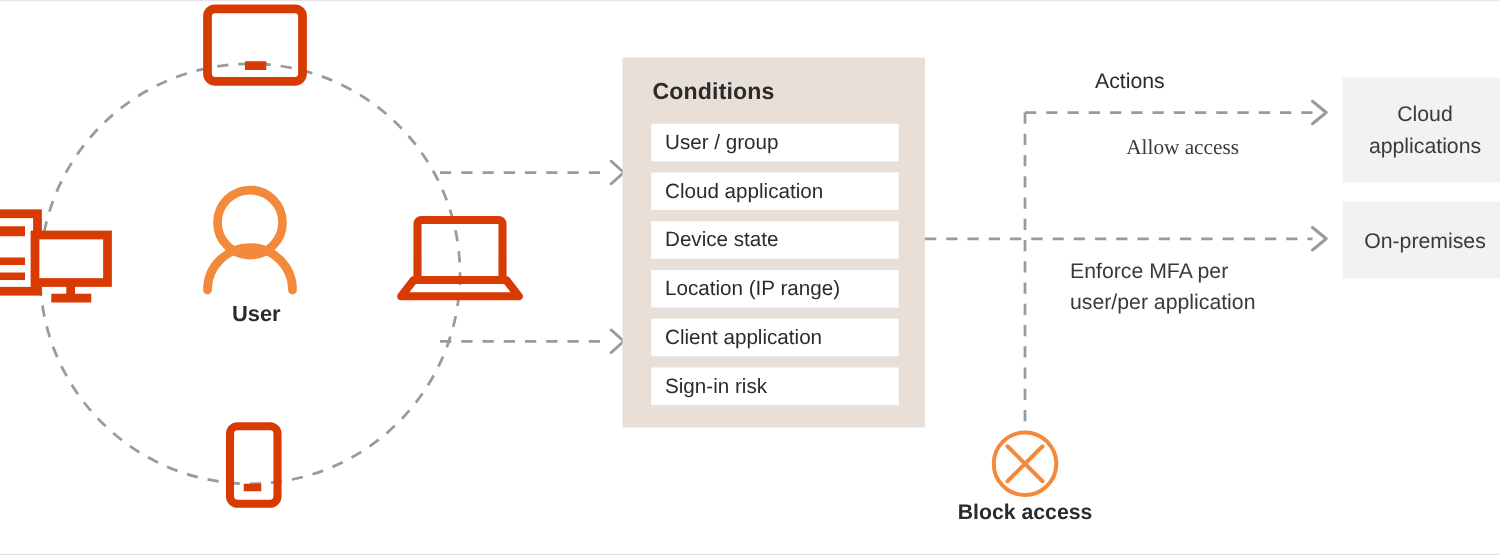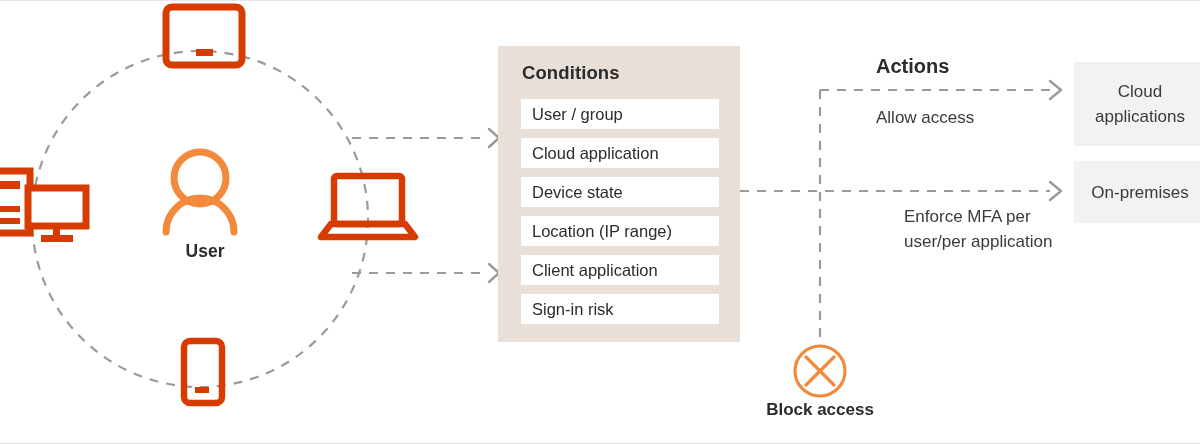--- a/index.html
+++ b/index.html
@@ -57,31 +57,31 @@
     align-items: center;
     padding-left: 11px;
     box-sizing: border-box;
     font-size: 16.5px;
     color: #2b2b2b;
   }
 
   
   .actions-title {
     left: 876px; top: 54px;
-    font-size: 20px;
-    font-weight: bold;
+    font-size: 17px;
+    font-weight: normal;
     color: #2b2b2b;
   }
   .action-text {
     font-size: 17px;
     color: #3a3a3a;
     line-height: 25px;
   }
-  .allow-access { left: 876px; top: 104px; }
-  .enforce-mfa  { left: 904px; top: 203px; width: 160px; }
+  .allow-access { left: 901px; top: 104px; font-family: Liberation Serif, serif; }
+  .enforce-mfa  { left: 856px; top: 203px; width: 160px; }
 
   
   .target-box {
     background: #f2f2f2;
     display: flex;
     align-items: center;
     justify-content: center;
     text-align: center;
     font-size: 17px;
     color: #3a3a3a;

